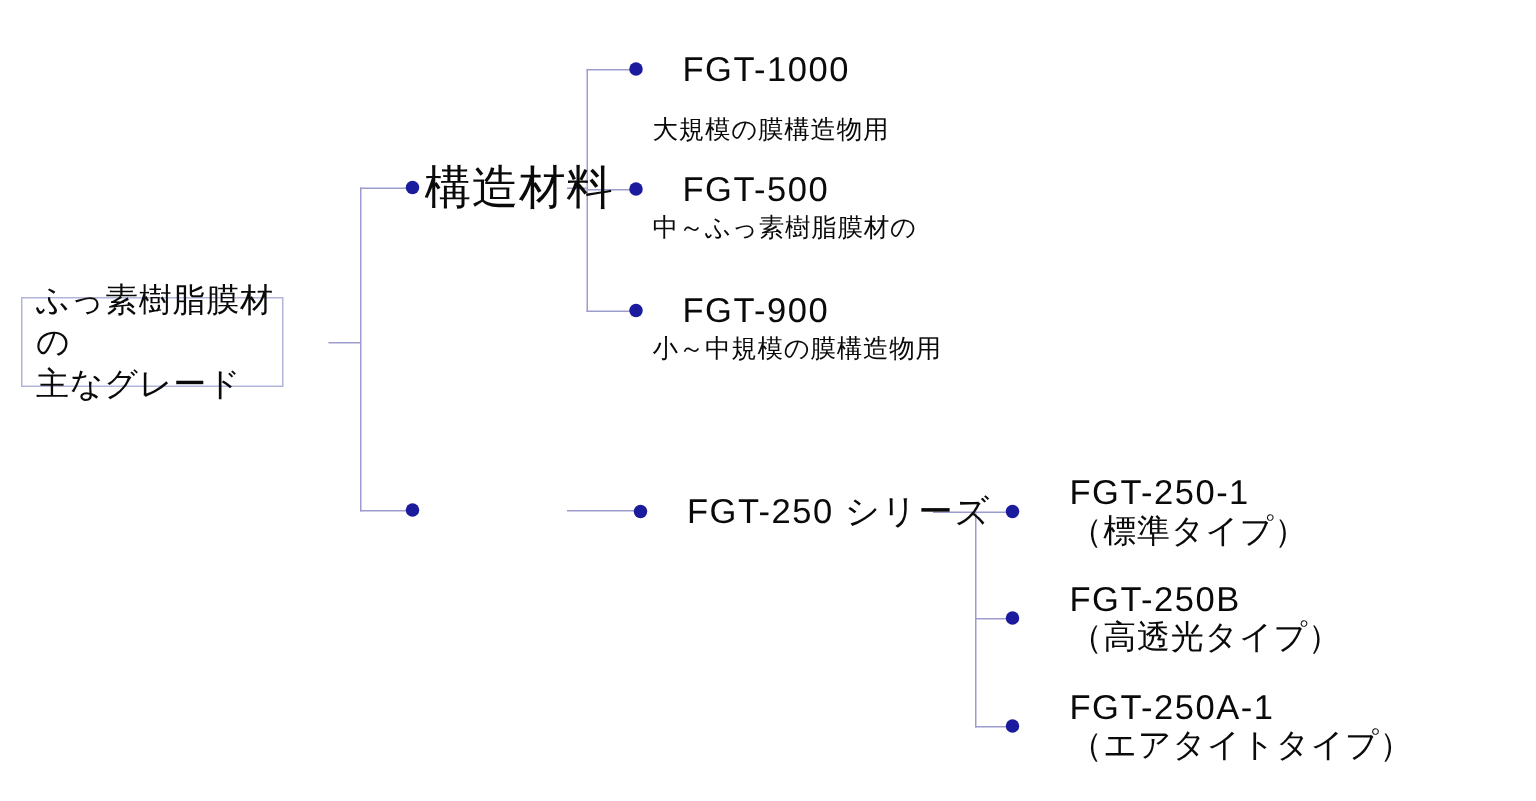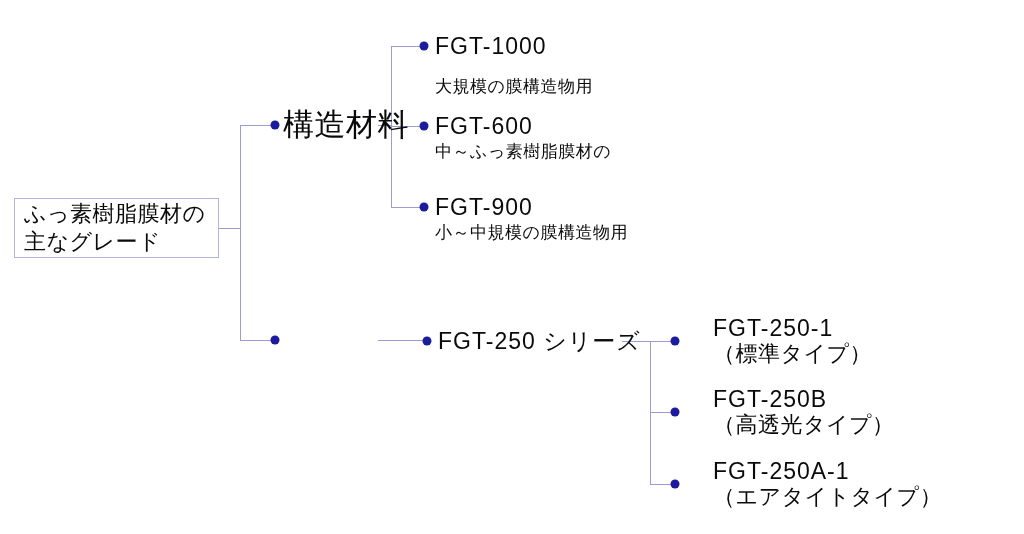--- a/index.html
+++ b/index.html
@@ -16,29 +16,29 @@
 
   .dot {
     position:absolute; width:9px; height:9px; border-radius:50%;
     background:#1b1b9e; transform:translate(-50%,-50%);
   }
 
   .lbl {
     position:absolute; transform:translateY(-50%);
     white-space:nowrap; color:#0a0a0a; line-height:1.15;
   }
-  .name { font-size:23px; letter-spacing:1px; }
+  .name { font-size:23px; letter-spacing:1px;margin-left:20px; }
   .jp   { font-size:31px; letter-spacing:0.5px; }
   .desc { font-size:17px; letter-spacing:0.5px; }
 
   .row  { display:flex; align-items:baseline;flex-direction:column; }
   .row .type { margin-left:25px; font-size:22px; letter-spacing:0.5px; }
 
   .rootbox {
-    position:absolute; left:14px; top:198px; width:205px; height:60px;
+    position:absolute; left:14px; top:198px; width:175px; height:60px;
     border:1px solid #b3b4da; background:#ffffff;
     display:flex; flex-direction:column; justify-content:center;
     padding-left:9px; font-size:22px; line-height:28px; letter-spacing:0.5px;
   }
 </style>
 </head>
 <body>
 
 <div class="canvas">
 
@@ -70,21 +70,21 @@
   <div class="dot" style="left:427px;top:341px"></div>
   <div class="dot" style="left:675px;top:341px"></div>
   <div class="dot" style="left:675px;top:412px"></div>
   <div class="dot" style="left:675px;top:484px"></div>
 
   <div class="lbl jp" style="left:283px;top:125px">構造材料</div>
 
   <div class="lbl name" style="left:435px;top:46px">FGT-1000</div>
   <div class="lbl desc" style="left:435px;top:87px">大規模の膜構造物用</div>
 
-  <div class="lbl name" style="left:435px;top:126px">FGT-600</div>
+  <div class="lbl name" style="left:435px;top:126px">FGT-500</div>
   <div class="lbl desc" style="left:435px;top:152px">中～ふっ素樹脂膜材の</div>
 
   <div class="lbl name" style="left:435px;top:207px">FGT-900</div>
   <div class="lbl desc" style="left:435px;top:233px">小～中規模の膜構造物用</div>
 
   <div class="lbl name" style="left:438px;top:341px">FGT-250 シリーズ</div>
 
   <div class="lbl row" style="left:688px;top:341px">
     <span class="name">FGT-250-1</span>
     <span class="type">（標準タイプ）</span>

